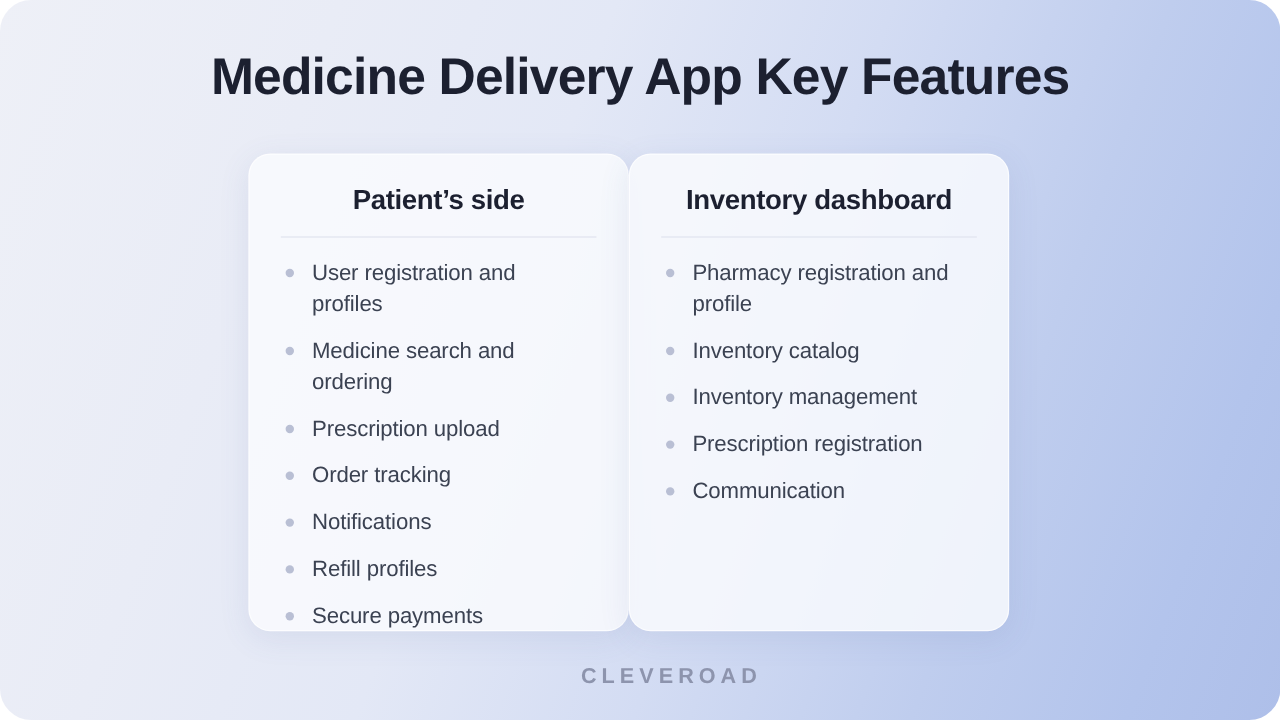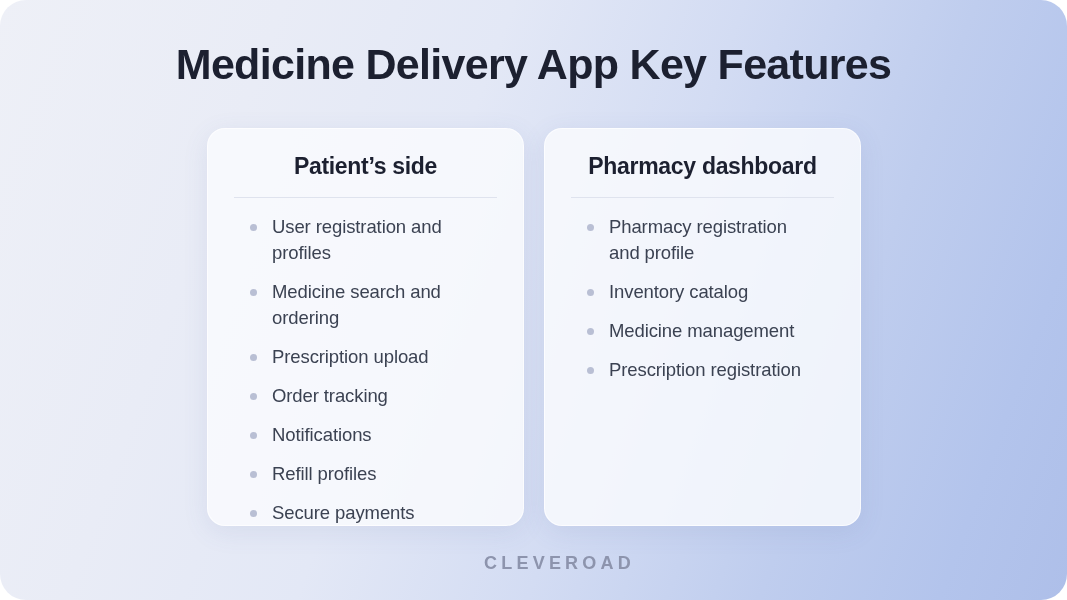--- a/index.html
+++ b/index.html
@@ -43,21 +43,20 @@
     letter-spacing: -0.7px;
     color: #1c2030;
   }
 
   .cards {
     position: absolute;
     top: 128px;
     left: 207px;
     width: 731px;
     display: flex;
-    gap: 20px;
   }
 
   .card {
     box-sizing: border-box;
     background: rgba(250, 251, 254, 0.82);
     border: 1px solid rgba(255, 255, 255, 0.7);
     border-radius: 18px;
     box-shadow: 0 6px 26px rgba(80, 100, 160, 0.10);
     padding: 24px 26px 26px 26px;
   }
@@ -70,21 +69,21 @@
     font-weight: bold;
     color: #1c2030;
     letter-spacing: -0.3px;
     padding-bottom: 17px;
     border-bottom: 1px solid #dfe3ee;
     margin-bottom: 16px;
   }
 
   ul.feature-list {
     list-style: none;
-    margin: 16px;
+    margin: 4px;
     padding: 0;
   }
   ul.feature-list li {
     position: relative;
     padding-left: 22px;
     font-size: 18.5px;
     line-height: 26px;
     color: #3b4252;
     margin-bottom: 13px;
     letter-spacing: -0.1px;
@@ -130,26 +129,27 @@
         <li><span class="bullet"></span><span>Medicine search and ordering</span></li>
         <li><span class="bullet"></span><span>Prescription upload</span></li>
         <li><span class="bullet"></span><span>Order tracking</span></li>
         <li><span class="bullet"></span><span>Notifications</span></li>
         <li><span class="bullet"></span><span>Refill profiles</span></li>
         <li><span class="bullet"></span><span>Secure payments</span></li>
       </ul>
     </div>
 
     <div class="card pharmacy">
-      <div class="card-title">Pharmacy dashboard</div>
+      <div class="card-title">Inventory dashboard</div>
       <ul class="feature-list">
         <li><span class="bullet"></span><span>Pharmacy registration and profile</span></li>
         <li><span class="bullet"></span><span>Inventory catalog</span></li>
-        <li><span class="bullet"></span><span>Medicine management</span></li>
+        <li><span class="bullet"></span><span>Inventory management</span></li>
         <li><span class="bullet"></span><span>Prescription registration</span></li>
+        <li><span class="bullet"></span><span>Communication</span></li>
       </ul>
     </div>
 
   </div>
 
   <div class="brand">CLEVEROAD</div>
 
 </div>
 
 </body></html>

